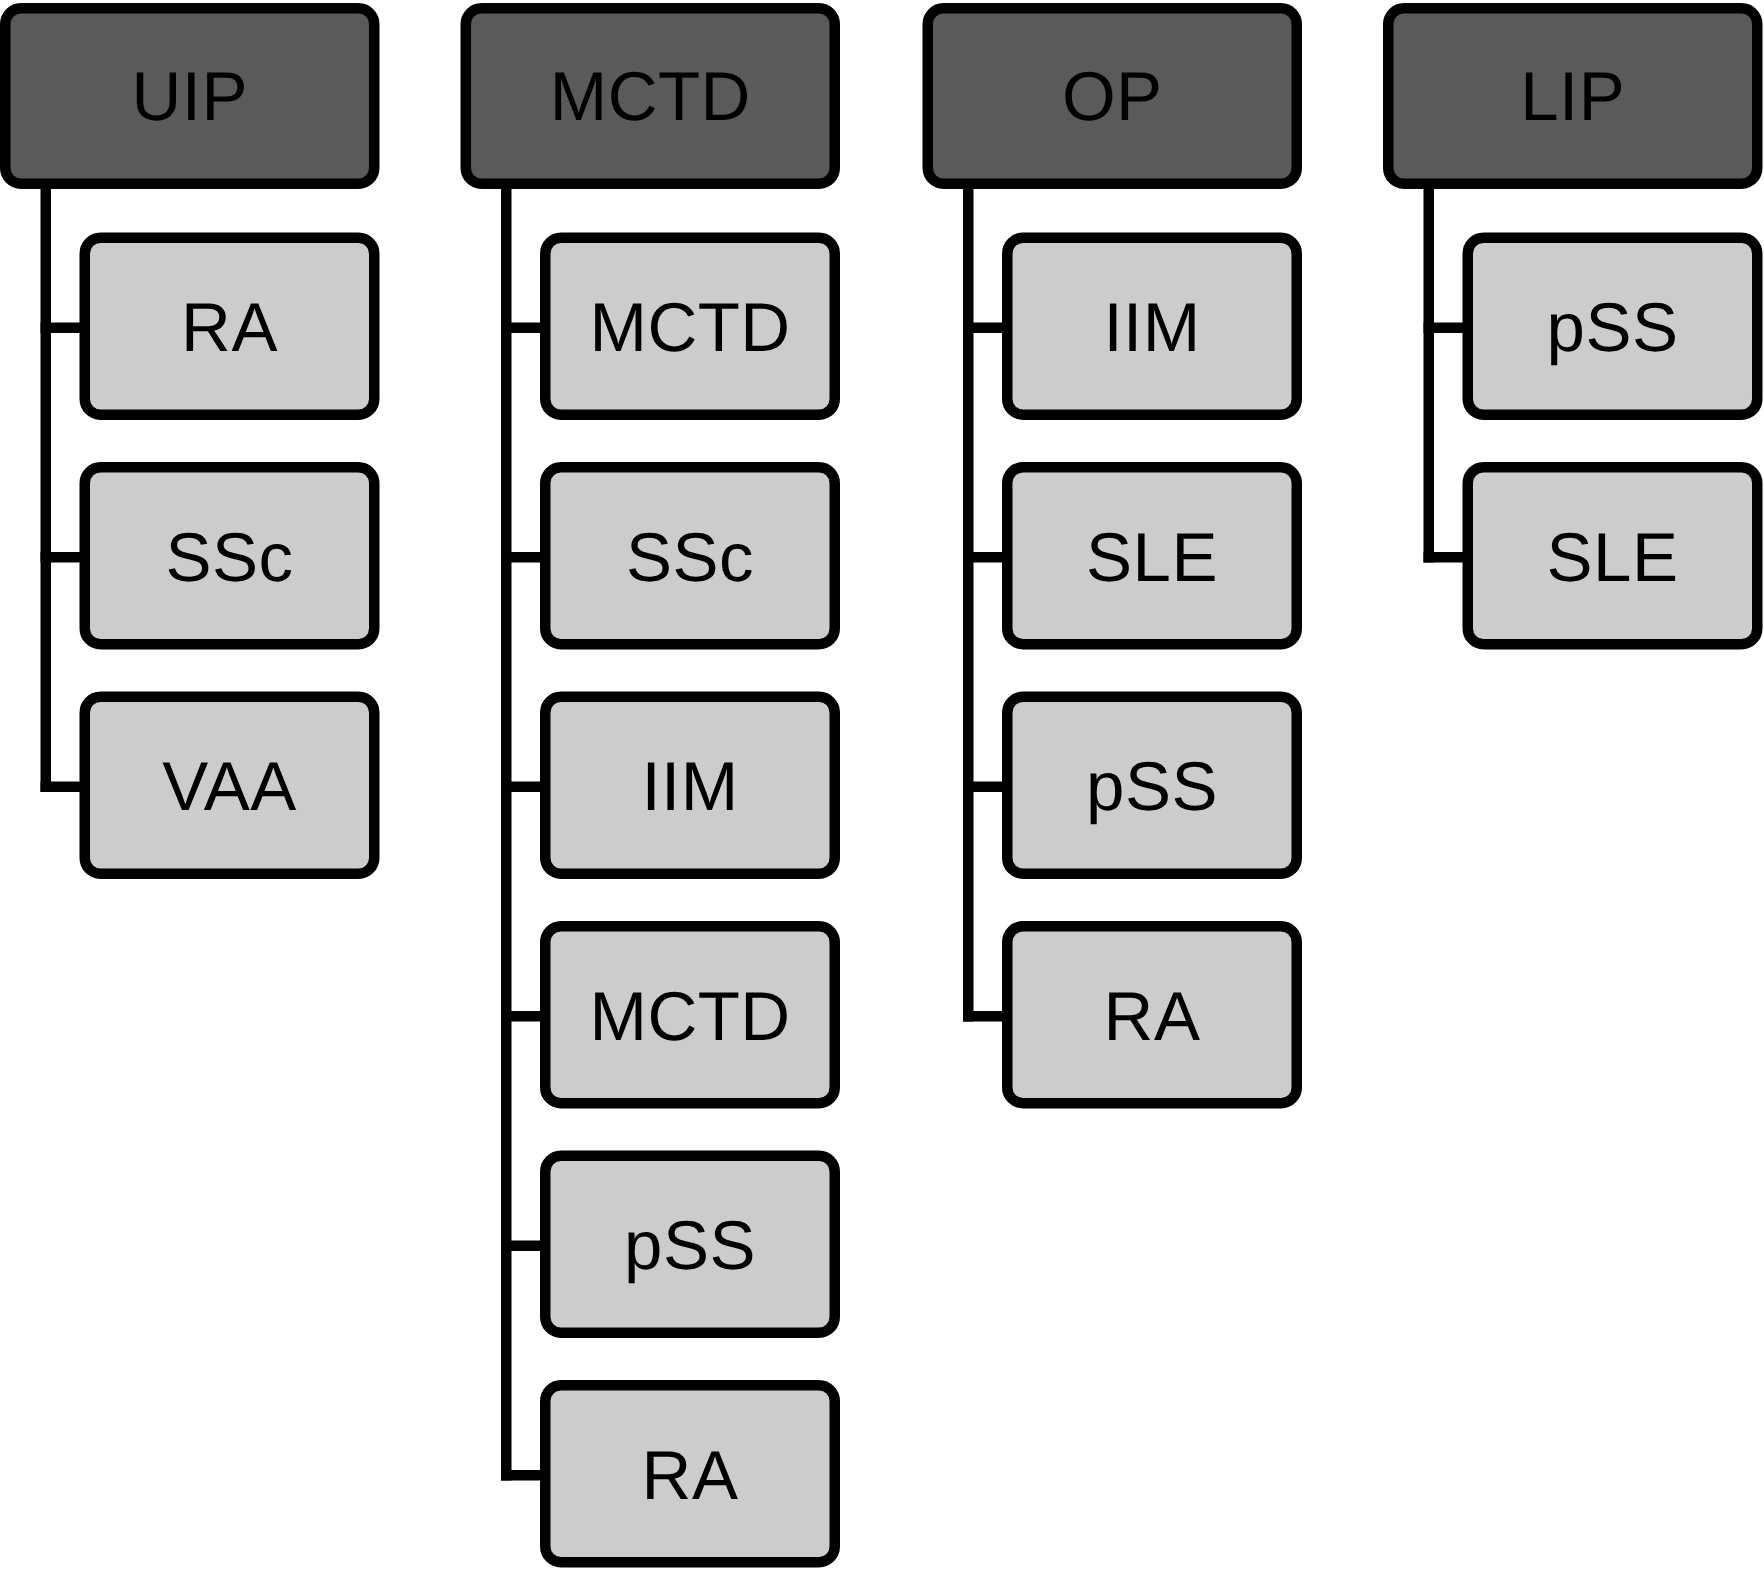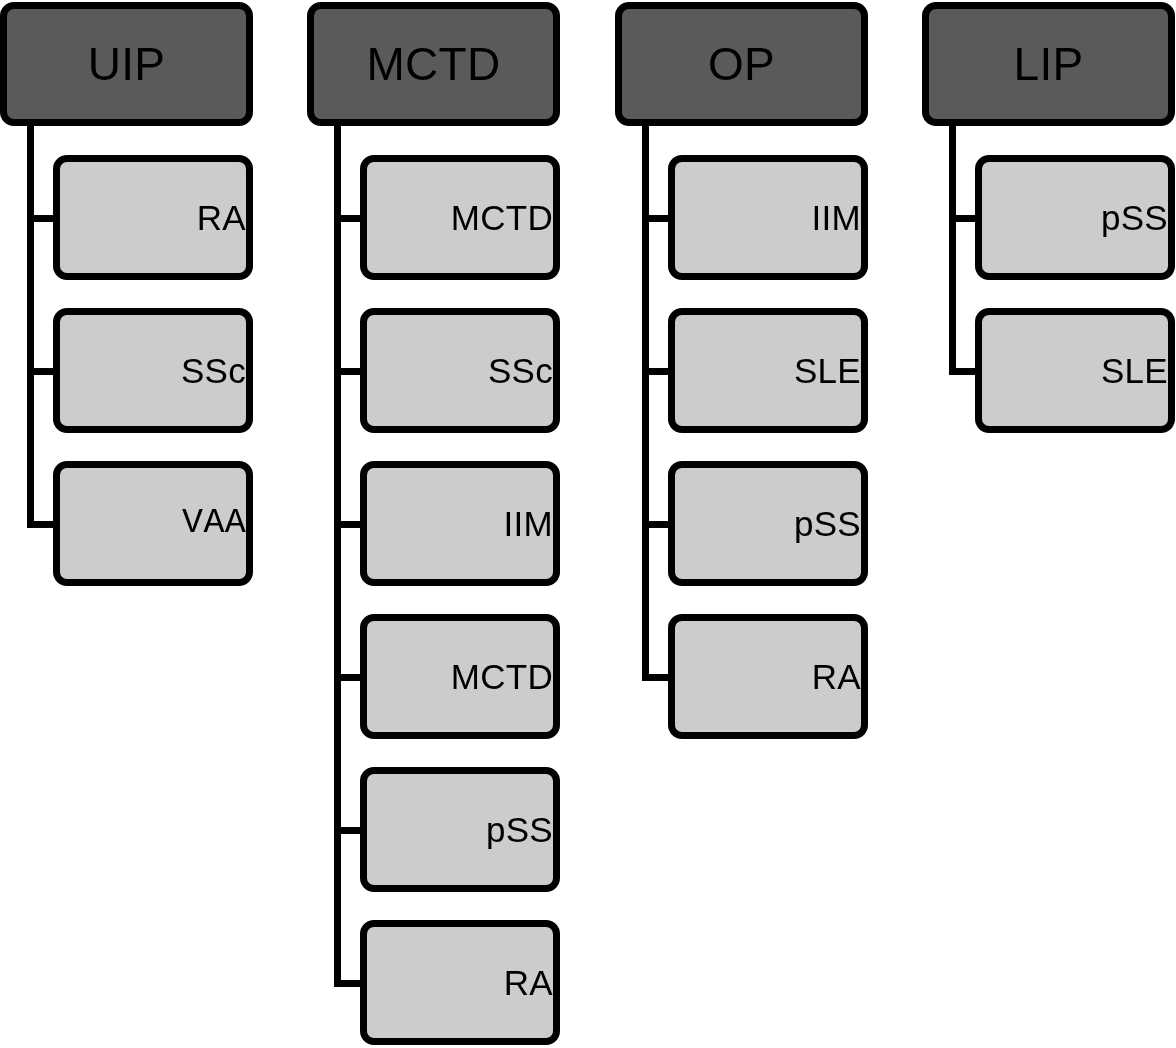--- a/index.html
+++ b/index.html
@@ -63,23 +63,23 @@
     position: absolute;
     left: 53px;
     width: 200px;
     height: 125px;
     box-sizing: border-box;
     background: #cccccc;
     border: 7px solid #000000;
     border-radius: 14px;
     display: flex;
     align-items: center;
-    justify-content: flex-end;
+    justify-content: center;
     color: #000000;
-    font-size: 35px;
+    font-size: 46px;
     line-height: 1;
     letter-spacing: 0.3px;
   }
 
   
   .stub {
     position: absolute;
     left: 27px;
     width: 29px;
     height: 7px;
@@ -97,21 +97,21 @@
       <div class="trunk" style="height: 407.5px;"></div>
       <div class="stub" style="top: 214.5px;"></div>
       <div class="node-child" style="top: 155px;">
         <span>RA</span>
       </div>
       <div class="stub" style="top: 367.5px;"></div>
       <div class="node-child" style="top: 308px;">
         <span>SSc</span>
       </div>
       <div class="stub" style="top: 520.5px;"></div>
-      <div class="node-child" style="top: 461px; font-family: Liberation Mono, monospace;">
+      <div class="node-child" style="top: 461px;">
         <span>VAA</span>
       </div>
     </div>
     <div class="column" style="left: 307px;">
       <div class="node-header">
         <span>MCTD</span>
       </div>
       <div class="trunk" style="height: 866.5px;"></div>
       <div class="stub" style="top: 214.5px;"></div>
       <div class="node-child" style="top: 155px;">

